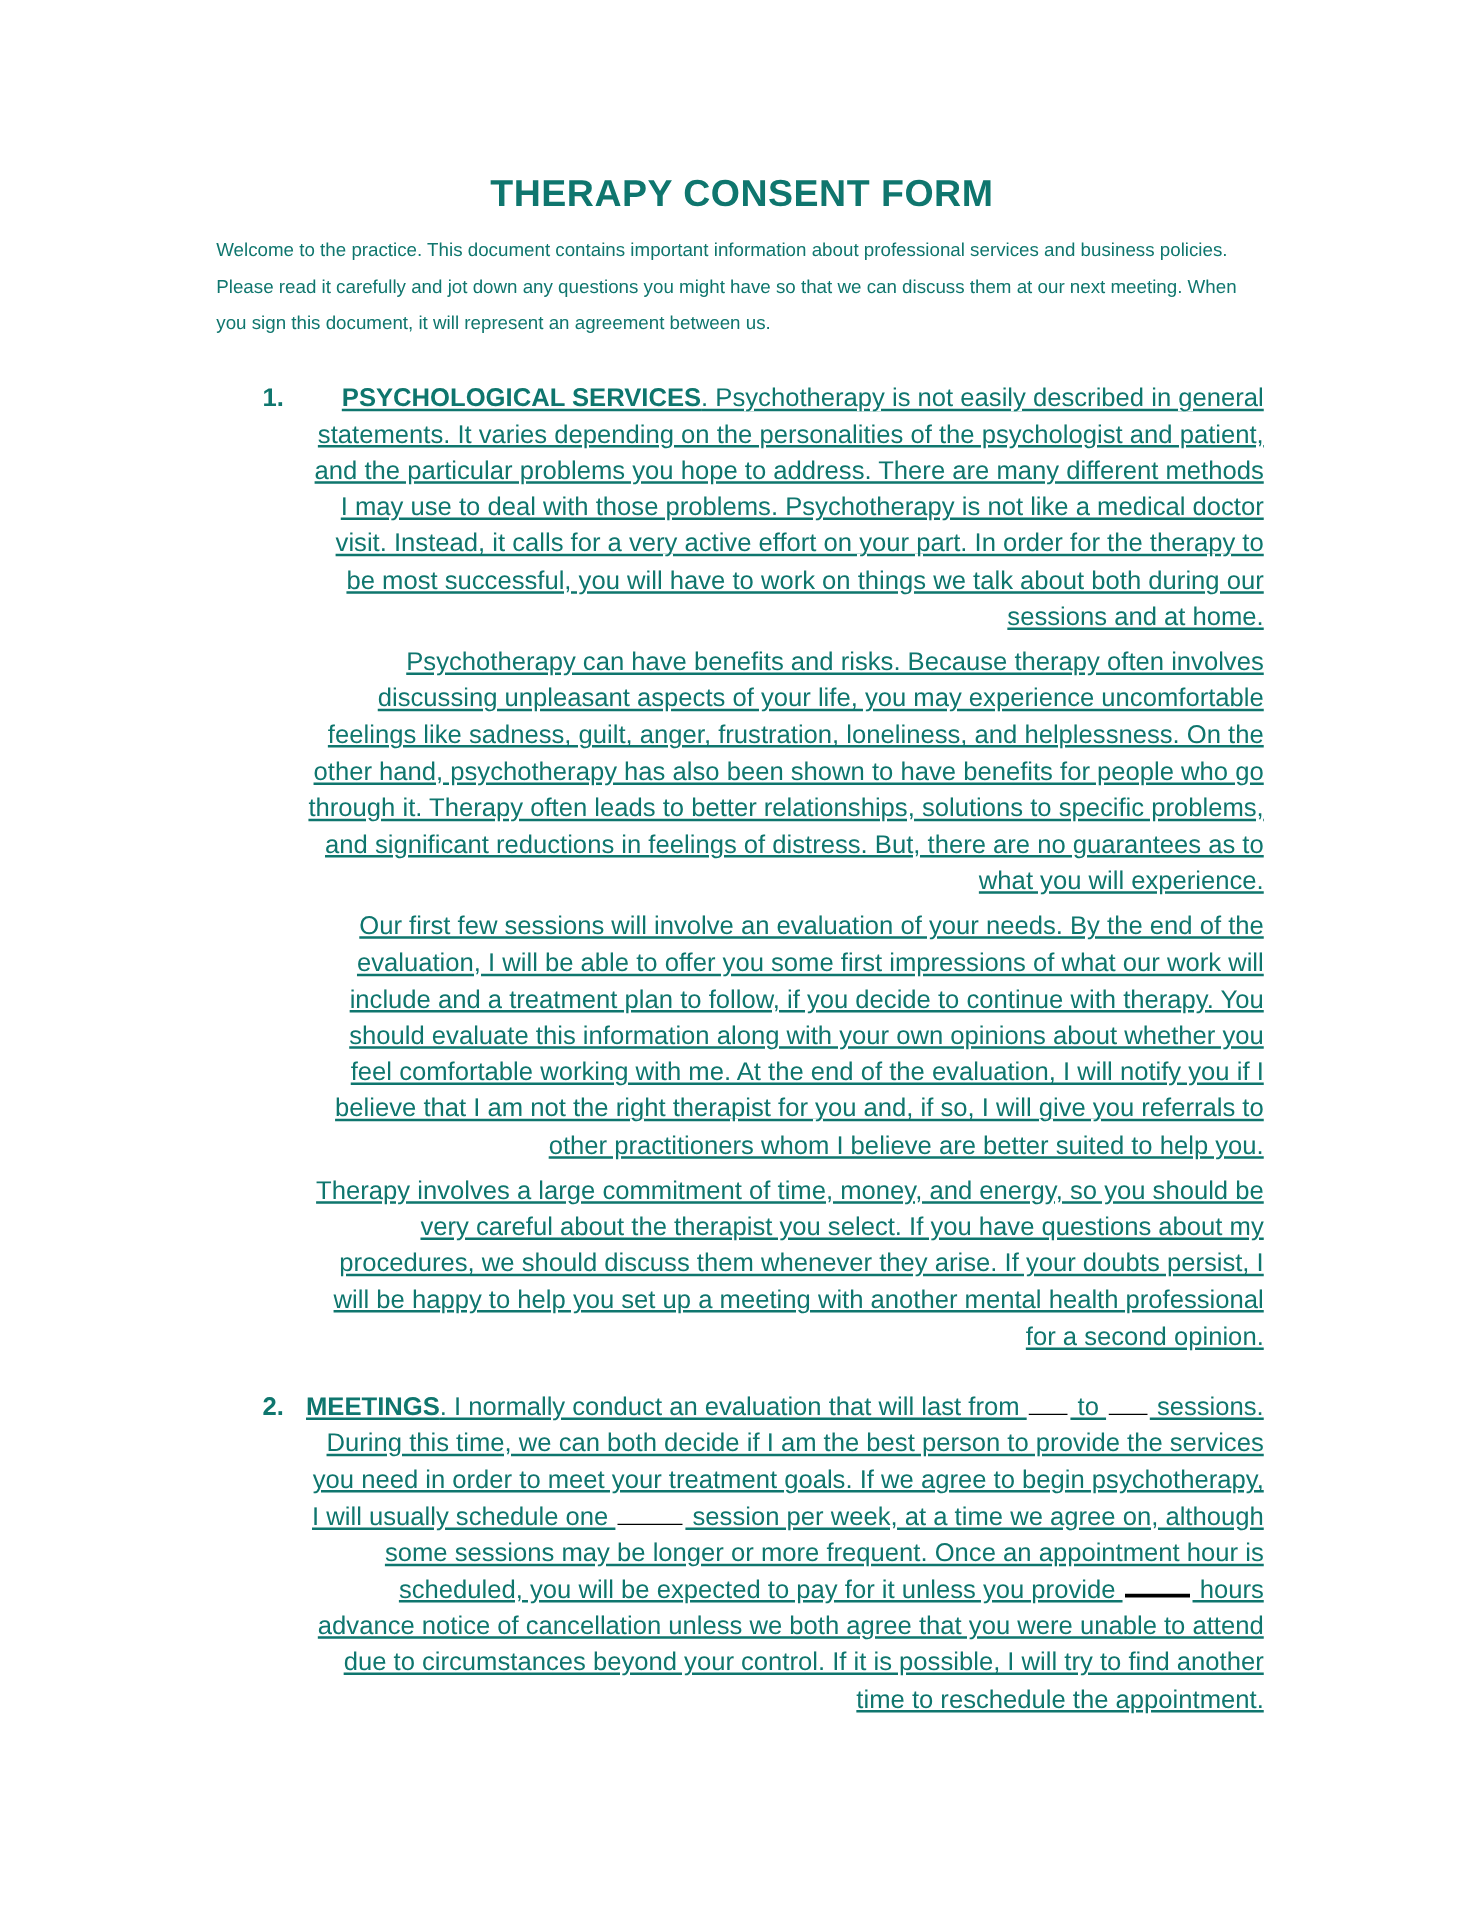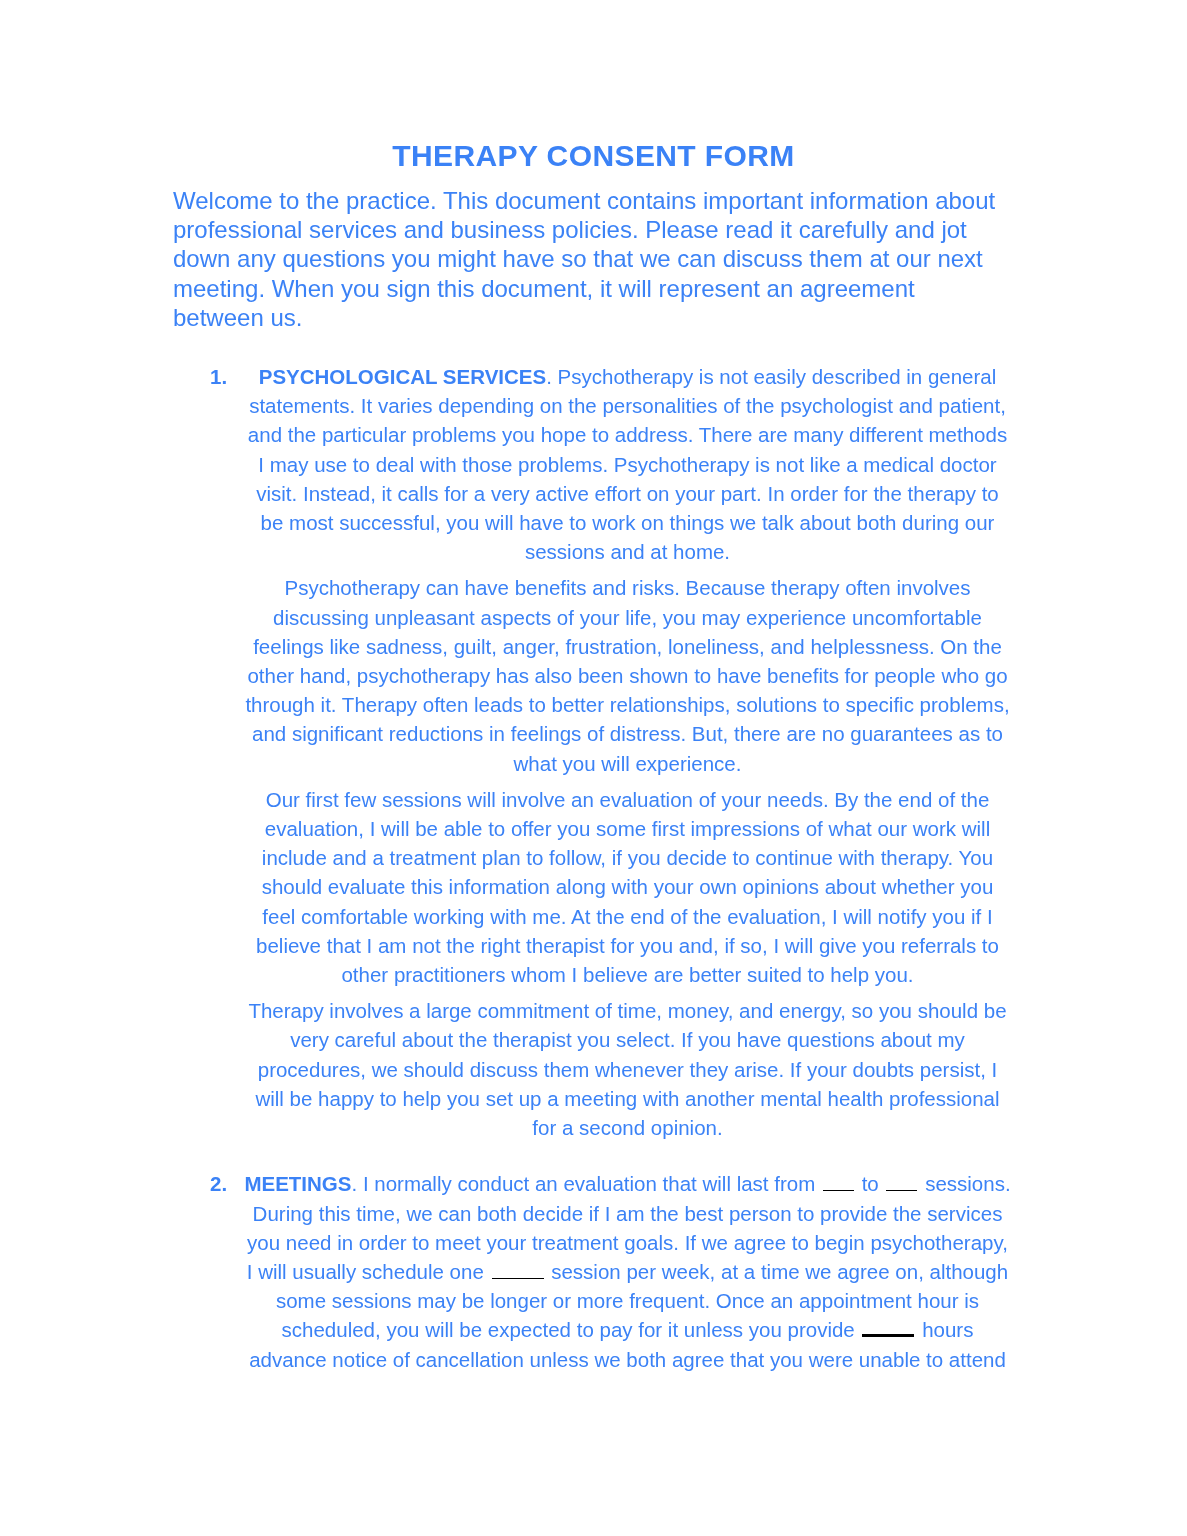--- a/index.html
+++ b/index.html
@@ -8,21 +8,21 @@
     background: #ffffff;
   }
   .page {
     position: relative;
     width: 1187px;
     height: 1376px;
     background: #ffffff;
     margin: 0 auto;
     overflow: hidden;
     font-family: "Liberation Sans", sans-serif;
-    color: #3b82f6;
+    color: #0f766e;
     -webkit-font-smoothing: antialiased;
   }
 
   .doc-title {
     position: absolute;
     top: 118px;
     left: 0;
     width: 1187px;
     text-align: center;
     font-size: 30px;
@@ -33,21 +33,21 @@
 
   .content {
     position: absolute;
     top: 186px;
     left: 173px;
     width: 838px;
   }
 
   p.intro {
     margin: 0;
-    font-size: 24px;
+    font-size: 15px;
     line-height: 29.2px;
     text-align: left;
   }
 
   ol.numbered {
     list-style: none;
     margin: 0;
     padding: 0;
   }
   ol.numbered > li {
@@ -61,21 +61,22 @@
     top: 0;
     font-size: 20.5px;
     line-height: 29.2px;
     font-weight: bold;
   }
   .sec-block { margin: 0; }
   .sec-block p {
     margin: 0;
     font-size: 20.5px;
     line-height: 29.2px;
-    text-align: center;
+    text-align: right;
+    text-decoration: underline;
   }
   .sec-block p + p { margin-top: 7px; }
 
   .bold { font-weight: bold; }
 
   .gap-list { height: 30px; }
   .gap-item { height: 27px; }
 
   
   .blank {

